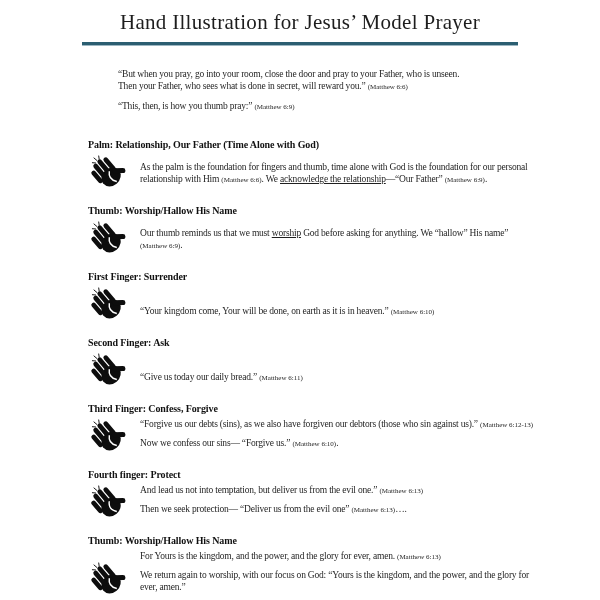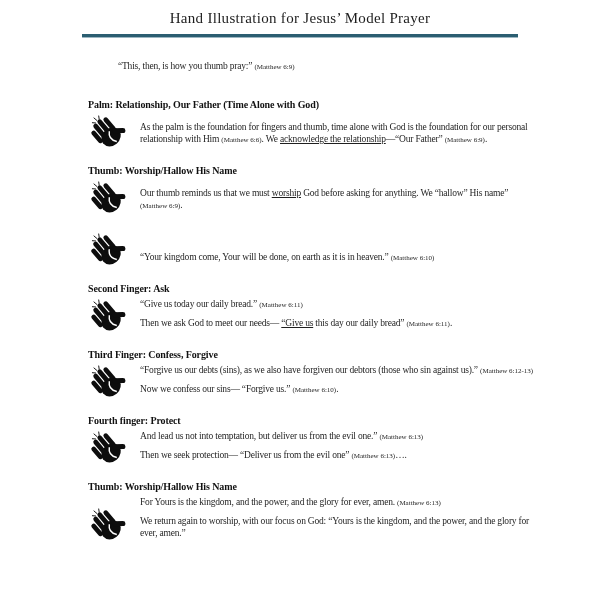--- a/index.html
+++ b/index.html
@@ -12,21 +12,21 @@
     width: 600px;
     height: 600px;
     overflow: hidden;
     background: #ffffff;
     color: #1f1f1f;
     font-family: "Liberation Serif", "DejaVu Serif", serif;
   }
   .title {
     margin: 10px 0 0 0;
     text-align: center;
-    font-size: 15px;
+    font-size: 21px;
     font-weight: normal;
     letter-spacing: 0.3px;
     color: #1d1d1d;
   }
   .title-rule {
     width: 436px;
     height: 3px;
     margin: 7px auto 0 auto;
     background: #2b5e71;
     border-bottom: 1px solid #9db7c2;
@@ -89,20 +89,21 @@
     </g>
   </symbol>
 </svg>
 
 <div class="page">
 
   <h1 class="title">Hand Illustration for Jesus’ Model Prayer</h1>
   <div class="title-rule"></div>
 
   <div class="intro">
+    <p><span>“But when you pray, go into your room, close the door and pray to your Father, who is unseen. Then your Father, who sees what is done in secret, will reward you.” </span><span class="seg-ref">(Matthew 6:6)</span></p>
     <p><span>“This, then, is how you thumb pray:” </span><span class="seg-ref">(Matthew 6:9)</span></p>
   </div>
 
   <div class="sections">
 
     <section class="sec">
       <h2 class="sec-h">Palm: Relationship, Our Father (Time Alone with God)</h2>
       <div class="sec-row">
         <span class="hand">
             <svg>
@@ -123,20 +124,21 @@
               <use href="#hand"></use>
             </svg>
           </span>
         <div class="sec-body">
           <p><span>Our thumb reminds us that we must </span><span class="seg-u">worship</span><span> God before asking for anything. We “hallow” His name” </span><span class="seg-ref">(Matthew 6:9)</span><span>.</span></p>
         </div>
       </div>
     </section>
 
     <section class="sec">
+      <h2 class="sec-h">First Finger: Surrender</h2>
       <div class="sec-row">
         <span class="hand">
             <svg>
               <use href="#hand"></use>
             </svg>
           </span>
         <div class="sec-body">
           <p><span>“Your kingdom come, Your will be done, on earth as it is in heaven.” </span><span class="seg-ref">(Matthew 6:10)</span></p>
         </div>
       </div>
@@ -145,21 +147,20 @@
     <section class="sec">
       <h2 class="sec-h">Second Finger: Ask</h2>
       <div class="sec-row">
         <span class="hand">
             <svg>
               <use href="#hand"></use>
             </svg>
           </span>
         <div class="sec-body">
           <p><span>“Give us today our daily bread.” </span><span class="seg-ref">(Matthew 6:11)</span></p>
-          <p><span>Then we ask God to meet our needs— </span><span class="seg-u">“Give us</span><span> this day our daily bread” </span><span class="seg-ref">(Matthew 6:11)</span><span>.</span></p>
         </div>
       </div>
     </section>
 
     <section class="sec">
       <h2 class="sec-h">Third Finger: Confess, Forgive</h2>
       <div class="sec-row">
         <span class="hand">
             <svg>
               <use href="#hand"></use>

